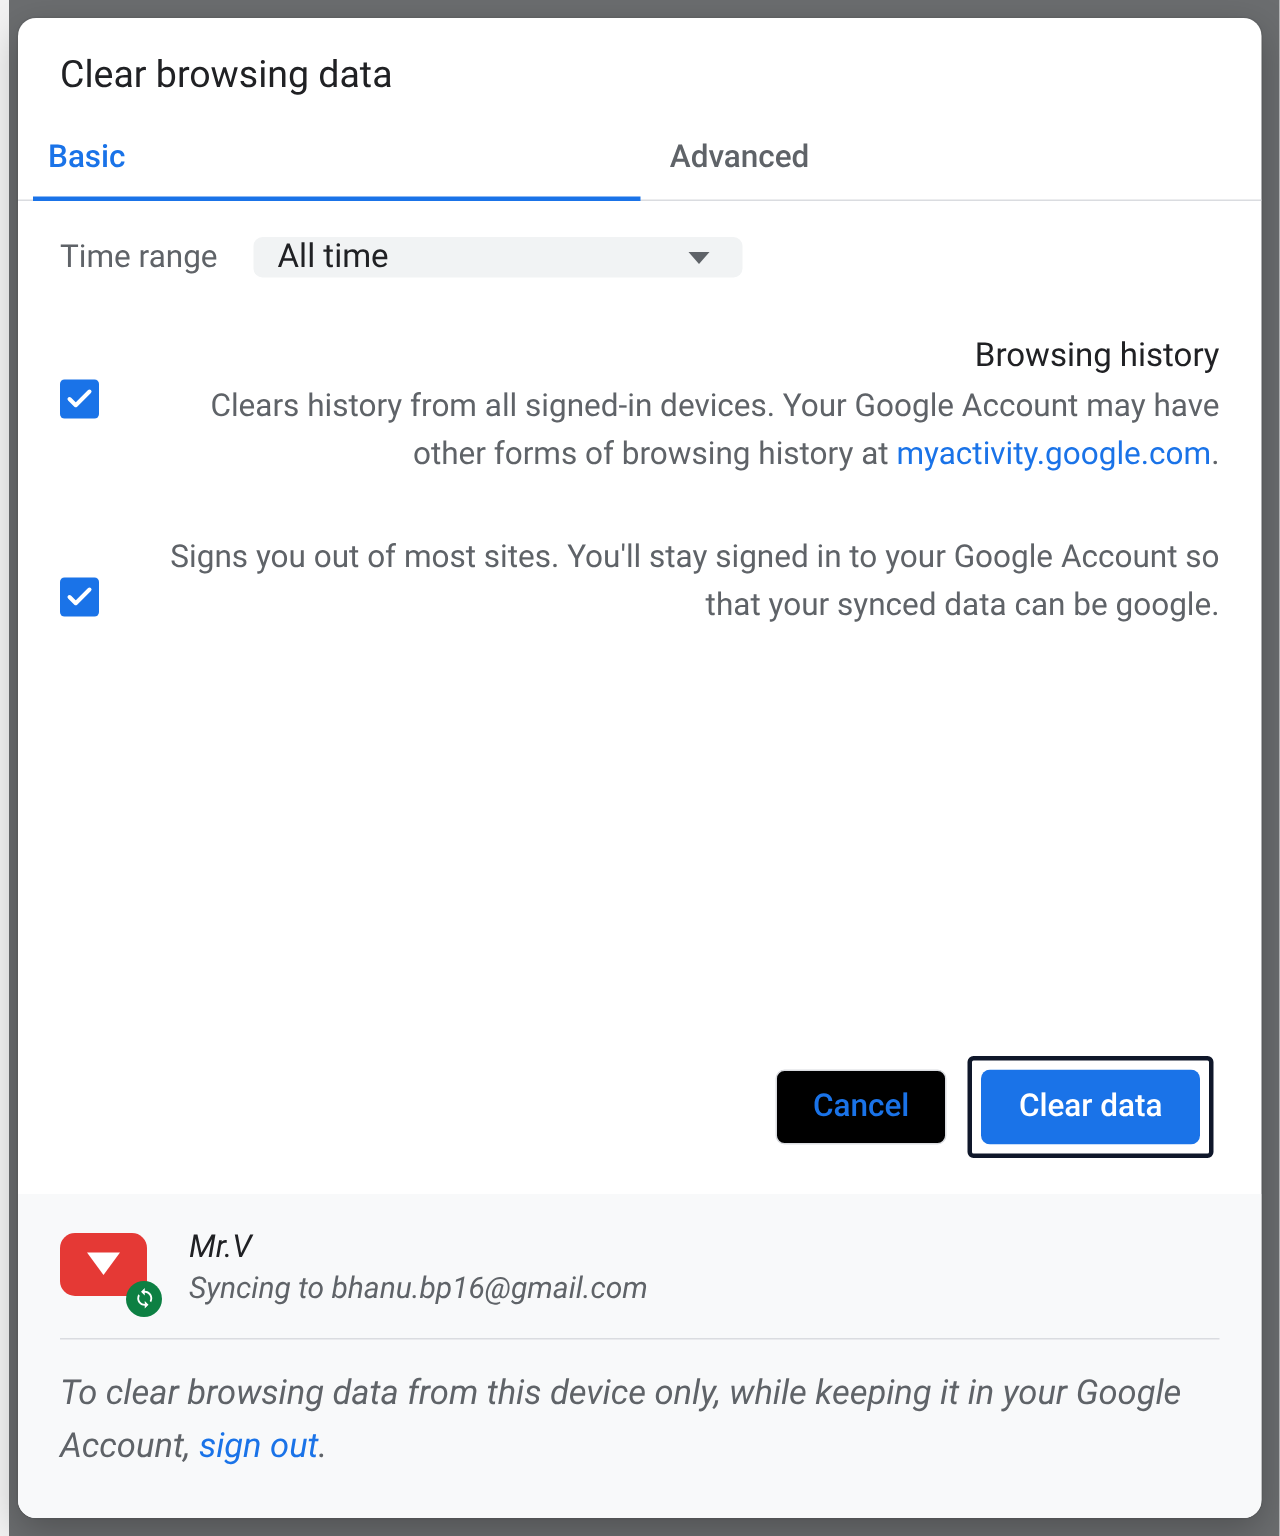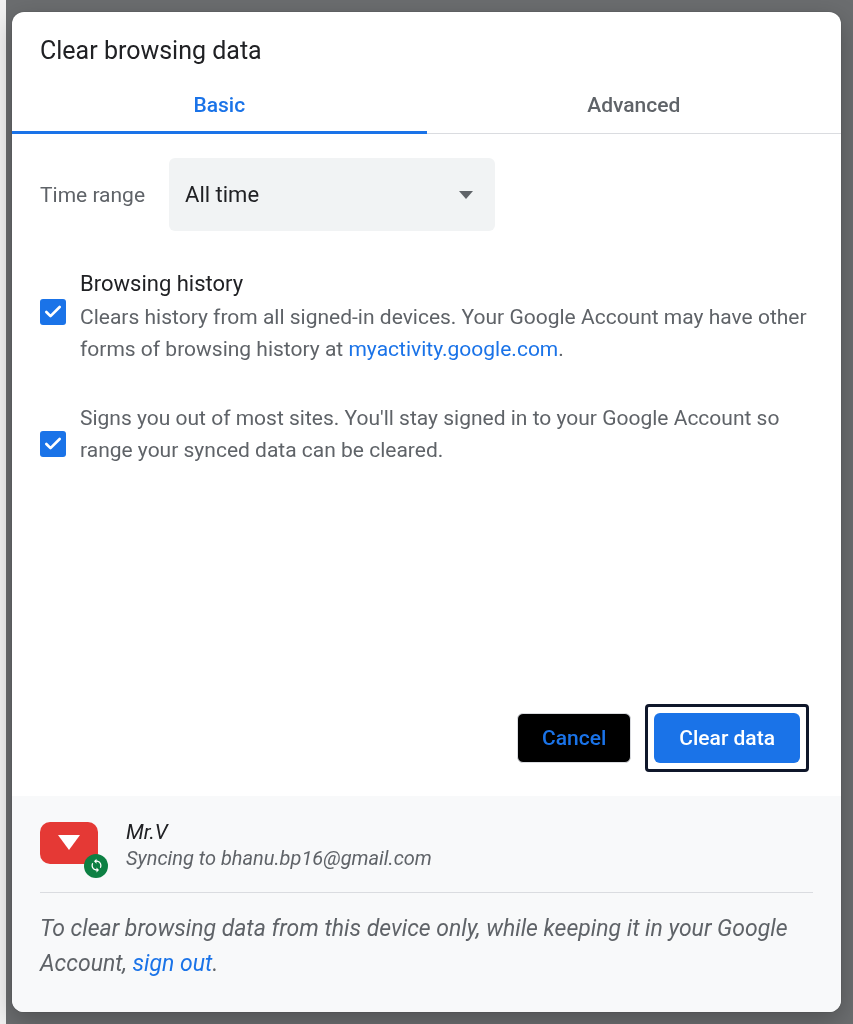--- a/index.html
+++ b/index.html
@@ -34,27 +34,28 @@
     font-weight: 400;
     padding: 24px 28px 10px 28px;
     color: #202124;
   }
   .tabs {
     display: flex;
     border-bottom: 1px solid #dadce0;
   }
   .tab {
     flex: 1;
-    text-align: center;
+    text-align: left;
     padding: 18px 0 16px 0;
     font-size: 21px;
     font-weight: 500;
     color: #5f6368;
     cursor: pointer;
     position: relative;
+    margin-left: 20px;
   }
   .tab.active {
     color: #1a73e8;
   }
   .tab.active::after {
     content: "";
     position: absolute;
     left: -10px; right: 0; bottom: -1px;
     height: 3px;
     background: #1a73e8;
@@ -71,41 +72,42 @@
     gap: 24px;
     margin-bottom: 40px;
   }
   .time-label {
     font-size: 21px;
     color: #5f6368;
   }
   .select {
     background: #f1f3f4;
     border-radius: 6px;
-    padding: 24px 16px;
+    padding: 1px 16px;
     width: 326px;
     display: flex;
     align-items: center;
     justify-content: space-between;
     font-size: 22px;
     color: #202124;
     cursor: pointer;
   }
   .select .caret {
     width: 0; height: 0;
     border-left: 7px solid transparent;
     border-right: 7px solid transparent;
     border-top: 8px solid #5f6368;
     margin-right: 6px;
   }
   .option-row {
     display: flex;
     align-items: flex-start;
-    gap: 14px;
+    gap: 30px;
     margin-bottom: 38px;
+    text-align: right;
   }
   .checkbox {
     width: 26px;
     height: 26px;
     border-radius: 3px;
     background: #1a73e8;
     margin-top: 28px;
     flex-shrink: 0;
     display: flex;
     align-items: center;
@@ -266,21 +268,21 @@
       </div>
     </div>
 
     <div class="option-row">
       <div class="checkbox">
         <svg viewBox="0 0 24 24">
             <path d="M20 6L9 17l-5-5" fill="none" stroke="#fff" stroke-width="3.2" stroke-linecap="round" stroke-linejoin="round"></path>
           </svg>
       </div>
       <div class="option-text">
-        <div class="option-desc">Signs you out of most sites. You'll stay signed in to your Google Account so range your synced data can be cleared.</div>
+        <div class="option-desc">Signs you out of most sites. You'll stay signed in to your Google Account so that your synced data can be google.</div>
       </div>
     </div>
 
 
     <div class="spacer"></div>
 
     <div class="button-row">
       <div class="btn btn-cancel">
         <span>Cancel</span>
       </div>

